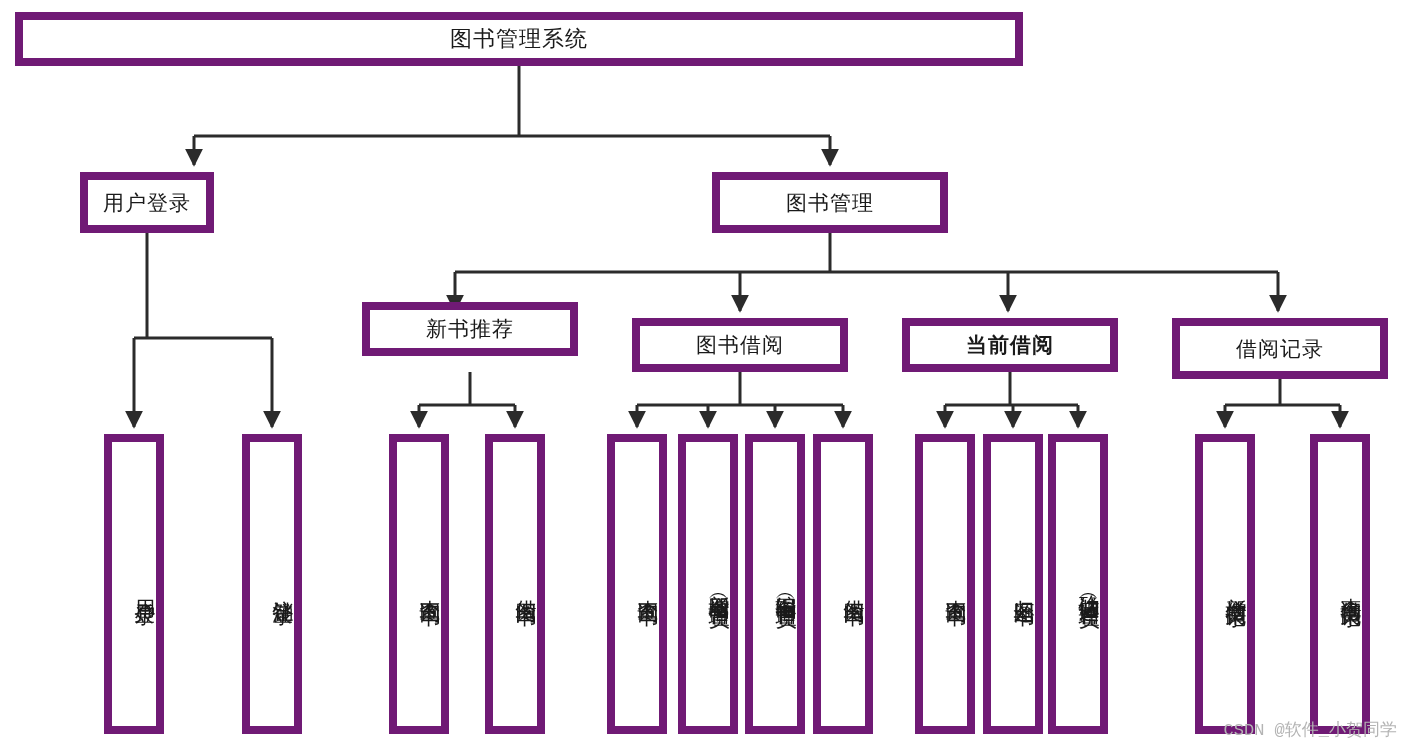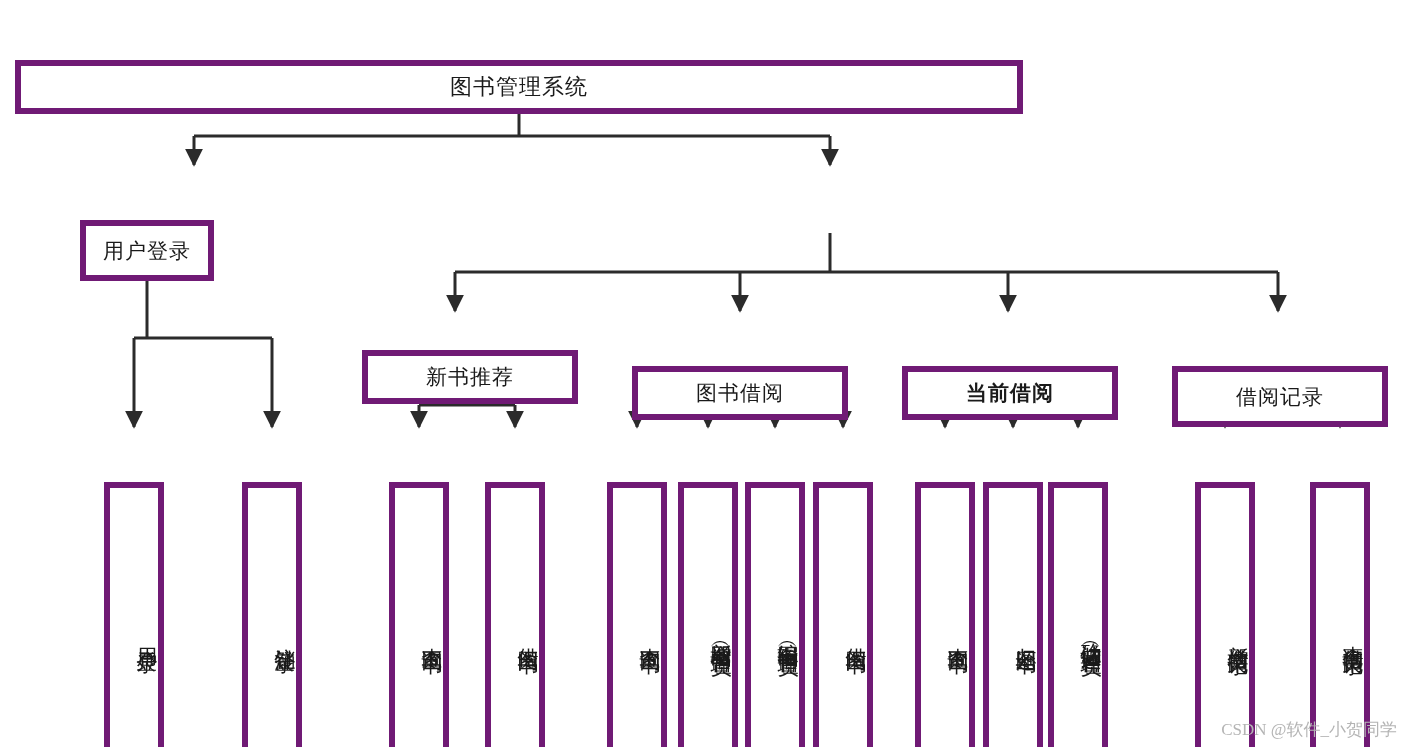--- a/index.html
+++ b/index.html
@@ -20,27 +20,26 @@
   .svg-layer {
     position: absolute;
     left: 0;
     top: 0;
     width: 1405px;
     height: 747px;
   }
   .node {
     position: absolute;
     box-sizing: border-box;
-    border: 6px solid #701a75;
+    border: 8px solid #701a75;
     background: #ffffff;
     display: flex;
     align-items: center;
     justify-content: center;
     color: #1a1a1a;
-    margin-top: 48px;
   }
   .node.horiz {
     font-size: 21px;
     letter-spacing: 1px;
   }
   .node.vert {
     writing-mode: vertical-rl;
     text-orientation: upright;
     font-size: 21px;
     letter-spacing: 2px;
@@ -59,21 +58,21 @@
     font-size: 22px;
   }
   .watermark {
     position: absolute;
     right: 8px;
     bottom: 6px;
     font-size: 17px;
     color: #b4b4b4;
     white-space: nowrap;
     pointer-events: none;
-    font-family: Liberation Serif, serif;
+    font-family: Liberation Mono, monospace;
   }
 </style>
 </head>
 <body>
 
 <div id="canvas">
 
   <svg class="svg-layer" viewBox="0 0 1405 747" xmlns="http://www.w3.org/2000/svg">
     <defs>
       <marker id="arrow" viewBox="0 0 10 10" refX="9" refY="5" markerWidth="6" markerHeight="6" orient="auto-start-reverse">
@@ -124,20 +123,23 @@
     </g>
   </svg>
 
   <div class="node horiz root" style="left:15px; top:12px; width:1008px; height:54px;">
     <span>图书管理系统</span>
   </div>
 
   <div class="node horiz" style="left:80px; top:172px; width:134px; height:61px;">
     <span>用户登录</span>
   </div>
+  <div class="node horiz" style="left:712px; top:172px; width:236px; height:61px;">
+    <span>图书管理</span>
+  </div>
 
   <div class="node horiz" style="left:362px; top:302px; width:216px; height:54px;">
     <span>新书推荐</span>
   </div>
   <div class="node horiz" style="left:632px; top:318px; width:216px; height:54px;">
     <span>图书借阅</span>
   </div>
   <div class="node horiz" style="left:902px; top:318px; width:216px; height:54px;font-weight:bold;">
     <span>当前借阅</span>
   </div>

